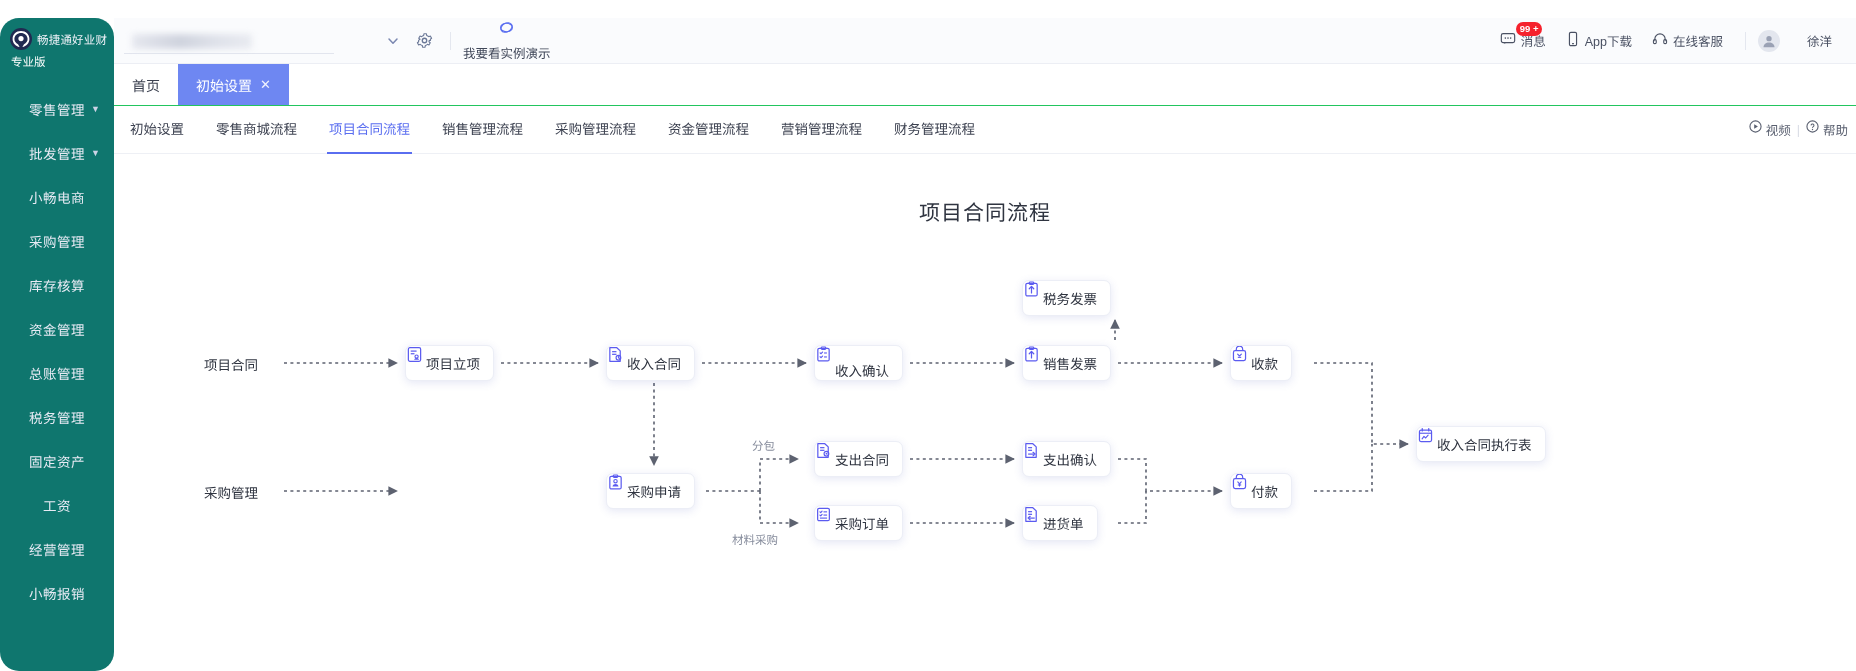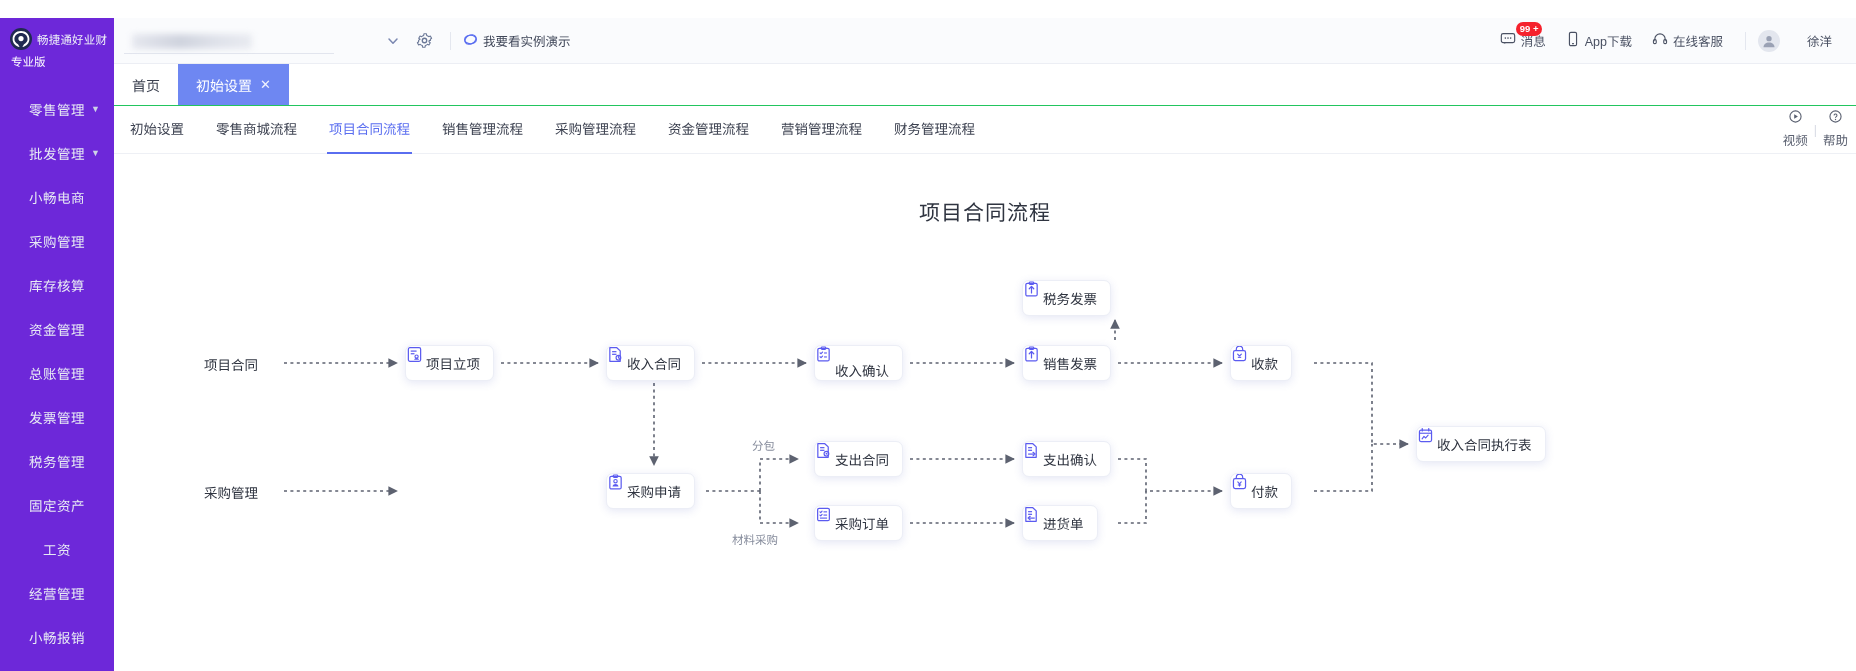--- a/index.html
+++ b/index.html
@@ -7,21 +7,21 @@
   html, body {
     width: 1856px; height: 671px;
     font-family: "Liberation Sans", "DejaVu Sans", sans-serif;
     background: #ffffff; overflow: hidden;
   }
   .app { position: relative; width: 1856px; height: 671px; background: #fff; }
 
   
   .sidebar {
     position: absolute; left: 0; top: 18px; width: 114px; height: 653px;
-    background: #6d28d9; color: #fff; overflow: hidden;
+    background: #0f766e; color: #fff; overflow: hidden; border-radius: 19px;
   }
   .logo-wrap { padding: 10px 0 6px 10px; }
   .logo-row { display: flex; align-items: center; gap: 5px; }
   .logo-mark {
     width: 22px; height: 22px; border-radius: 50%;
     background: #202a51; position: relative; flex: 0 0 auto;
   }
   .logo-mark svg { display: block; }
   .logo-text { font-size: 11.5px; color: #eef1f8; white-space: nowrap; letter-spacing: .2px; }
   .logo-sub { font-size: 11.5px; color: #fff; margin-top: 3px; padding-left: 1px; }
@@ -54,21 +54,21 @@
     width: 26px; height: 26px; display: flex; align-items: center; justify-content: center;
     color: #7a87b0; cursor: pointer; margin-left: 46px;
   }
   .gear-btn {
     width: 28px; height: 28px; display: flex; align-items: center; justify-content: center;
     color: #6b7897; cursor: pointer; margin-left: 4px;
   }
   .vdiv { width: 1px; height: 18px; background: #e4e7ef; margin: 0 12px; }
   .demo-link {
     display: flex; align-items: center; gap: 5px; font-size: 12.5px;
-    color: #3f4658; cursor: pointer;
+    color: #3f4658; cursor: pointer; flex-direction: column;
   }
   .topbar-right {
     margin-left: auto; display: flex; align-items: center; gap: 0; padding-right: 14px;
   }
   .hr-item {
     display: flex; align-items: center; gap: 5px; font-size: 12.5px;
     color: #4a5163; cursor: pointer; padding: 0 10px; position: relative;
   }
   .badge {
     position: absolute; top: -9px; left: 26px; background: #f5222d; color: #fff;
@@ -104,21 +104,21 @@
   }
   .stab.active { color: #5a6ef0; }
   .stab.active::after {
     content: ""; position: absolute; left: 14px; right: 14px; bottom: 0;
     height: 2px; background: #5a6ef0;
   }
   .sub-right {
     margin-left: auto; display: flex; align-items: center; gap: 0;
     font-size: 12.5px; color: #5a6070; padding-right: 2px; white-space: nowrap;
   }
-  .sub-right .srl { display: flex; align-items: center; gap: 4px; cursor: pointer; padding: 0 6px; flex-direction: column; }
+  .sub-right .srl { display: flex; align-items: flex-start; gap: 4px; cursor: pointer; padding: 0 6px; }
   .sub-right .sep { color: #d8dbe4; }
 
   
   .canvas { position: absolute; left: 114px; top: 154px; right: 0; bottom: 0; background: #fff; }
   .title {
     position: absolute; left: 0; right: 0; top: 42px; text-align: center;
     font-size: 21px; color: #2f3440; letter-spacing: 1px;
   }
   .flow { position: absolute; left: 0; top: 0; width: 1742px; height: 517px; }
   .flow svg { position: absolute; left: 0; top: 0; }
@@ -173,23 +173,20 @@
         <span class="ml">采购管理</span>
       </div>
       <div class="menu-item">
         <span class="ml">库存核算</span>
       </div>
       <div class="menu-item">
         <span class="ml">资金管理</span>
       </div>
       <div class="menu-item">
         <span class="ml">总账管理</span>
-      </div>
-      <div class="menu-item">
-        <span class="ml">发票管理</span>
       </div>
       <div class="menu-item">
         <span class="ml">税务管理</span>
       </div>
       <div class="menu-item">
         <span class="ml">固定资产</span>
       </div>
       <div class="menu-item">
         <span class="ml">工资</span>
       </div>

